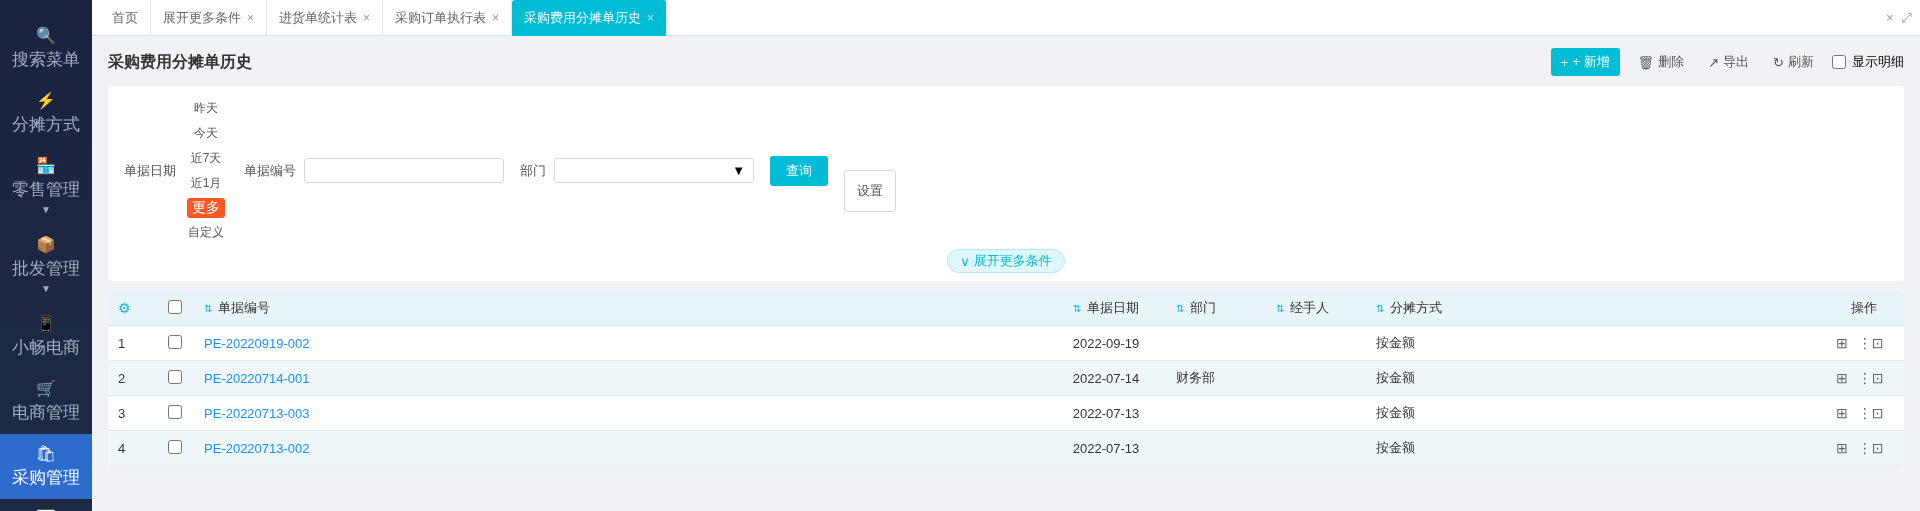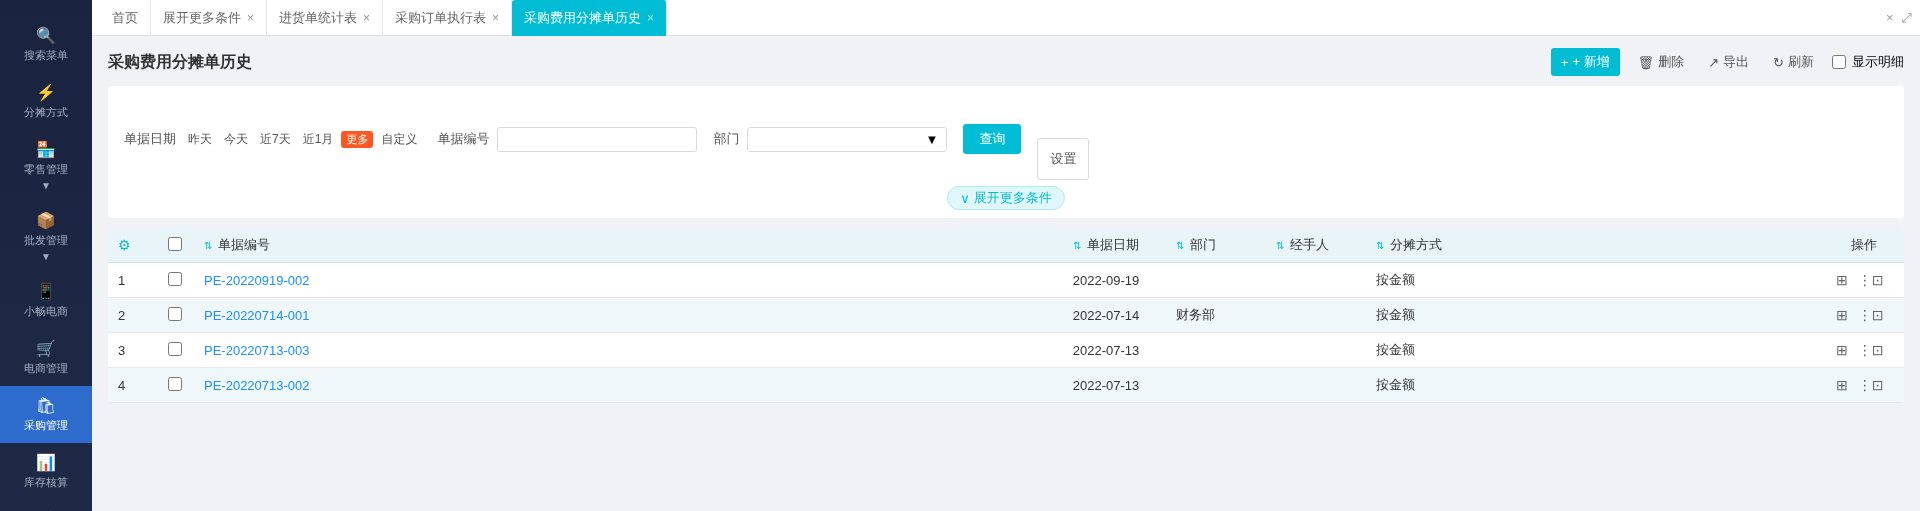--- a/index.html
+++ b/index.html
@@ -29,21 +29,21 @@
       color: #a0aec0;
       cursor: pointer;
       font-size: 12px;
       display: flex;
       flex-direction: column;
       align-items: center;
       gap: 3px;
     }
     .sidebar-item.active { background: #2d6bcd; color: #fff; }
     .sidebar-item .icon { font-size: 16px; }
-    .sidebar-item .label { font-size: 11px; }
+    .sidebar-item .label { font-size: 17px; }
     .sidebar-item .arrow { font-size: 10px; }
 
     
     .main {
       flex: 1;
       display: flex;
       flex-direction: column;
       background: #f0f2f5;
       overflow: hidden;
     }
@@ -154,33 +154,34 @@
     }
     .search-label {
       color: #555;
       white-space: nowrap;
       font-size: 13px;
     }
     .date-shortcuts {
       display: flex;
       align-items: center;
       gap: 4px;
+      flex-direction: column;
     }
     .date-shortcut {
       color: #555;
       cursor: pointer;
       font-size: 12px;
       padding: 2px 4px;
     }
     .date-shortcut.more {
       background: #ff5722;
       color: #fff;
       border-radius: 3px;
       padding: 1px 5px;
-      font-size: 11px;
+      font-size: 14px;
     }
     .date-range {
       font-size: 12px;
       color: #666;
       margin-top: 3px;
     }
     .search-input {
       border: 1px solid #d9d9d9;
       border-radius: 3px;
       padding: 4px 8px;

